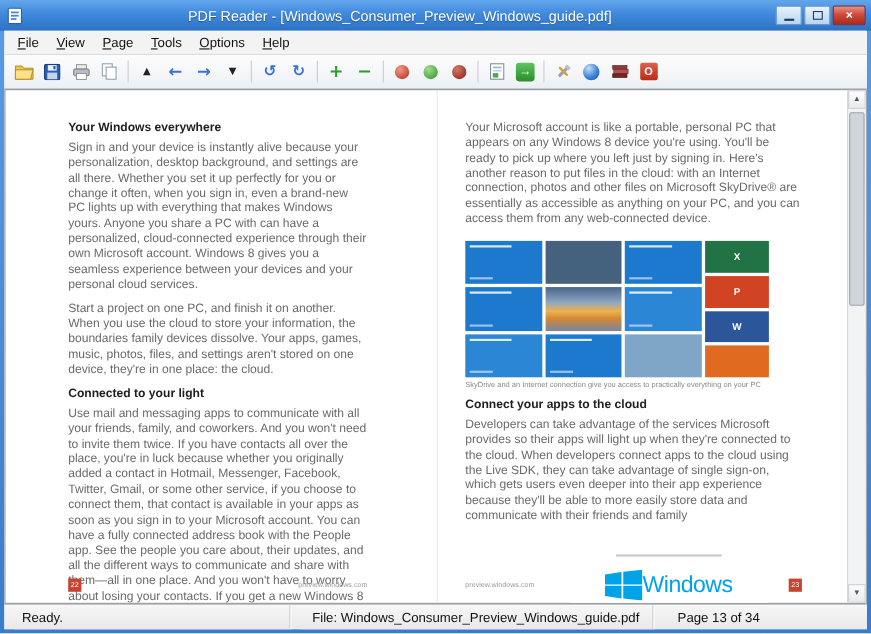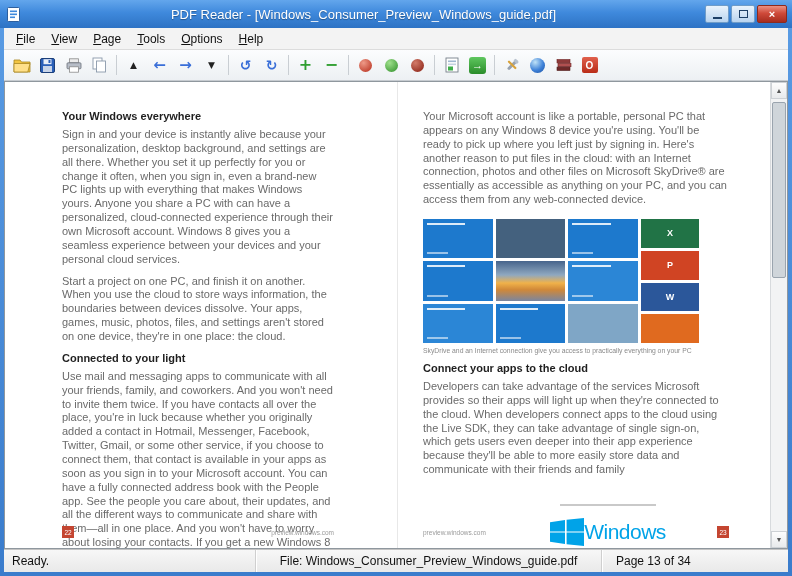--- a/index.html
+++ b/index.html
@@ -84,21 +84,21 @@
   .win-word { font-size: 21px; color: #00a3e8; letter-spacing: -0.5px; }
 
   
   .scrollbar { position: absolute; right: 0; top: 0; bottom: 0; width: 17px; background: #f2f3f4; border-left: 1px solid #d7dadd; }
   .sb-arrow { position: absolute; left: 0; right: 0; height: 17px; display: flex; align-items: center; justify-content: center; font-size: 7px; color: #555; background: linear-gradient(180deg,#fdfdfd,#e8eaec); border: 1px solid #cdd1d5; }
   .sb-up { top: 0; } .sb-down { bottom: 0; }
   .sb-thumb { position: absolute; left: 1px; width: 14px; top: 20px; height: 176px; background: #cfd5da; border: 1px solid #9aa4ae; border-radius: 2px; }
 
   
   .statusbar { height: 23px; background: linear-gradient(180deg,#f7f7f7,#e9e9e9); border-top: 1px solid #c3c3c3; display: flex; align-items: center; font-size: 12px; color: #111; }
-  .sb-cell { height: 100%; display: flex; align-items: center; }
+  .sb-cell { height: 100%; display: flex; align-items: center; margin-left: 8px; }
   .sb-ready { width: 252px; padding-left: 8px; border-right: 1px solid #cfcfcf; box-shadow: 1px 0 0 #fff; }
   .sb-file { flex: 1; justify-content: center; border-right: 1px solid #cfcfcf; box-shadow: 1px 0 0 #fff; }
   .sb-page { width: 186px; padding-left: 14px; text-align: right; }
 </style>
 </head>
 <body>
 
 <div class="window">
 
   <div class="titlebar">
@@ -242,21 +242,21 @@
           <span class="about-box">O</span>
         </button>
     </div>
 
     <div class="content">
       <div class="gutter"></div>
 
       <div class="page-col col-left">
         <div class="sec-h">Your Windows everywhere</div>
         <p class="body-p">Sign in and your device is instantly alive because your personalization, desktop background, and settings are all there. Whether you set it up perfectly for you or change it often, when you sign in, even a brand-new PC lights up with everything that makes Windows yours. Anyone you share a PC with can have a personalized, cloud-connected experience through their own Microsoft account. Windows 8 gives you a seamless experience between your devices and your personal cloud services.</p>
-        <p class="body-p">Start a project on one PC, and finish it on another. When you use the cloud to store ways information, the boundaries between devices dissolve. Your apps, games, music, photos, files, and settings aren't stored on one device, they're in one place: the cloud.</p>
+        <p class="body-p">Start a project on one PC, and finish it on another. When you use the cloud to store your information, the boundaries family devices dissolve. Your apps, games, music, photos, files, and settings aren't stored on one device, they're in one place: the cloud.</p>
         <div class="sec-h">Connected to your light</div>
         <p class="body-p">Use mail and messaging apps to communicate with all your friends, family, and coworkers. And you won't need to invite them twice. If you have contacts all over the place, you're in luck because whether you originally added a contact in Hotmail, Messenger, Facebook, Twitter, Gmail, or some other service, if you choose to connect them, that contact is available in your apps as soon as you sign in to your Microsoft account. You can have a fully connected address book with the People app. See the people you care about, their updates, and all the different ways to communicate and share with them—all in one place. And you won't have to worry about losing your contacts. If you get a new Windows 8 PC or Windows Phone, the People app is your most complete address book.</p>
         <div class="people-img">
             <div class="p-tile" style="background: rgb(168, 124, 95);"></div>
             <div class="p-tile" style="background: rgb(63, 127, 131);"></div>
             <div class="p-tile" style="background: rgb(200, 155, 114);"></div>
             <div class="p-tile" style="background: rgb(122, 74, 66);"></div>
             <div class="p-tile card"></div>
             <div class="p-tile" style="background: rgb(153, 106, 77);"></div>
             <div class="p-tile" style="background: rgb(95, 127, 159);"></div>

